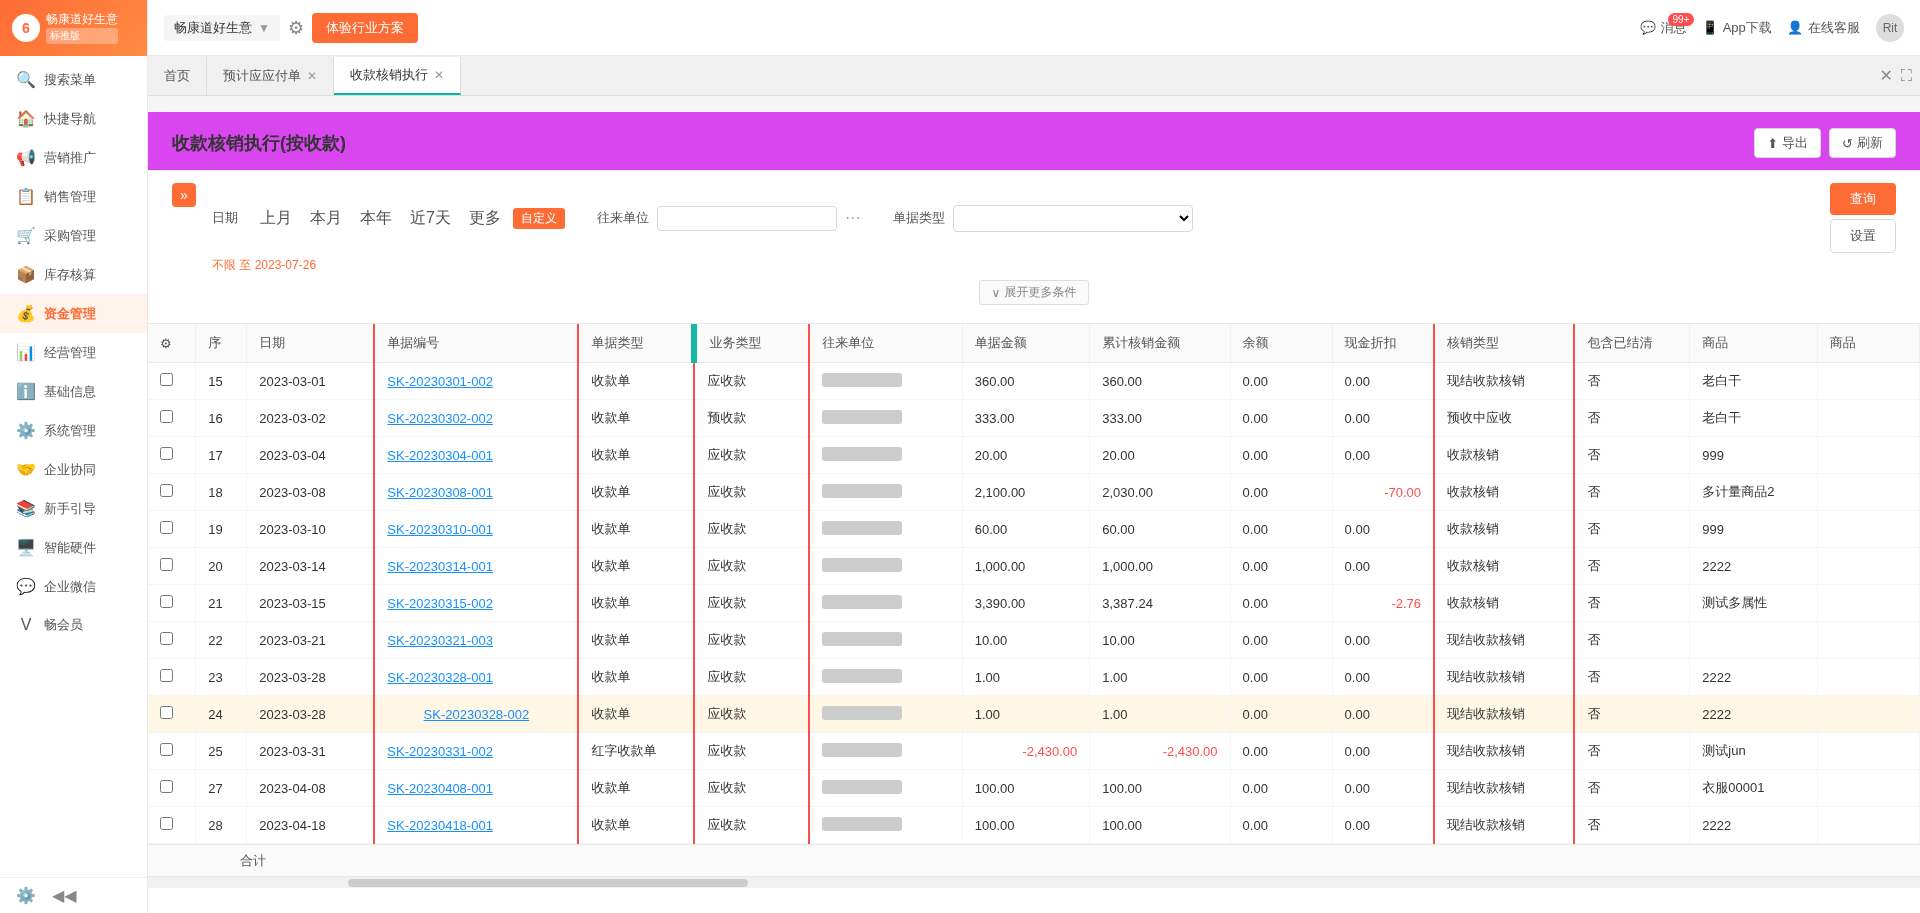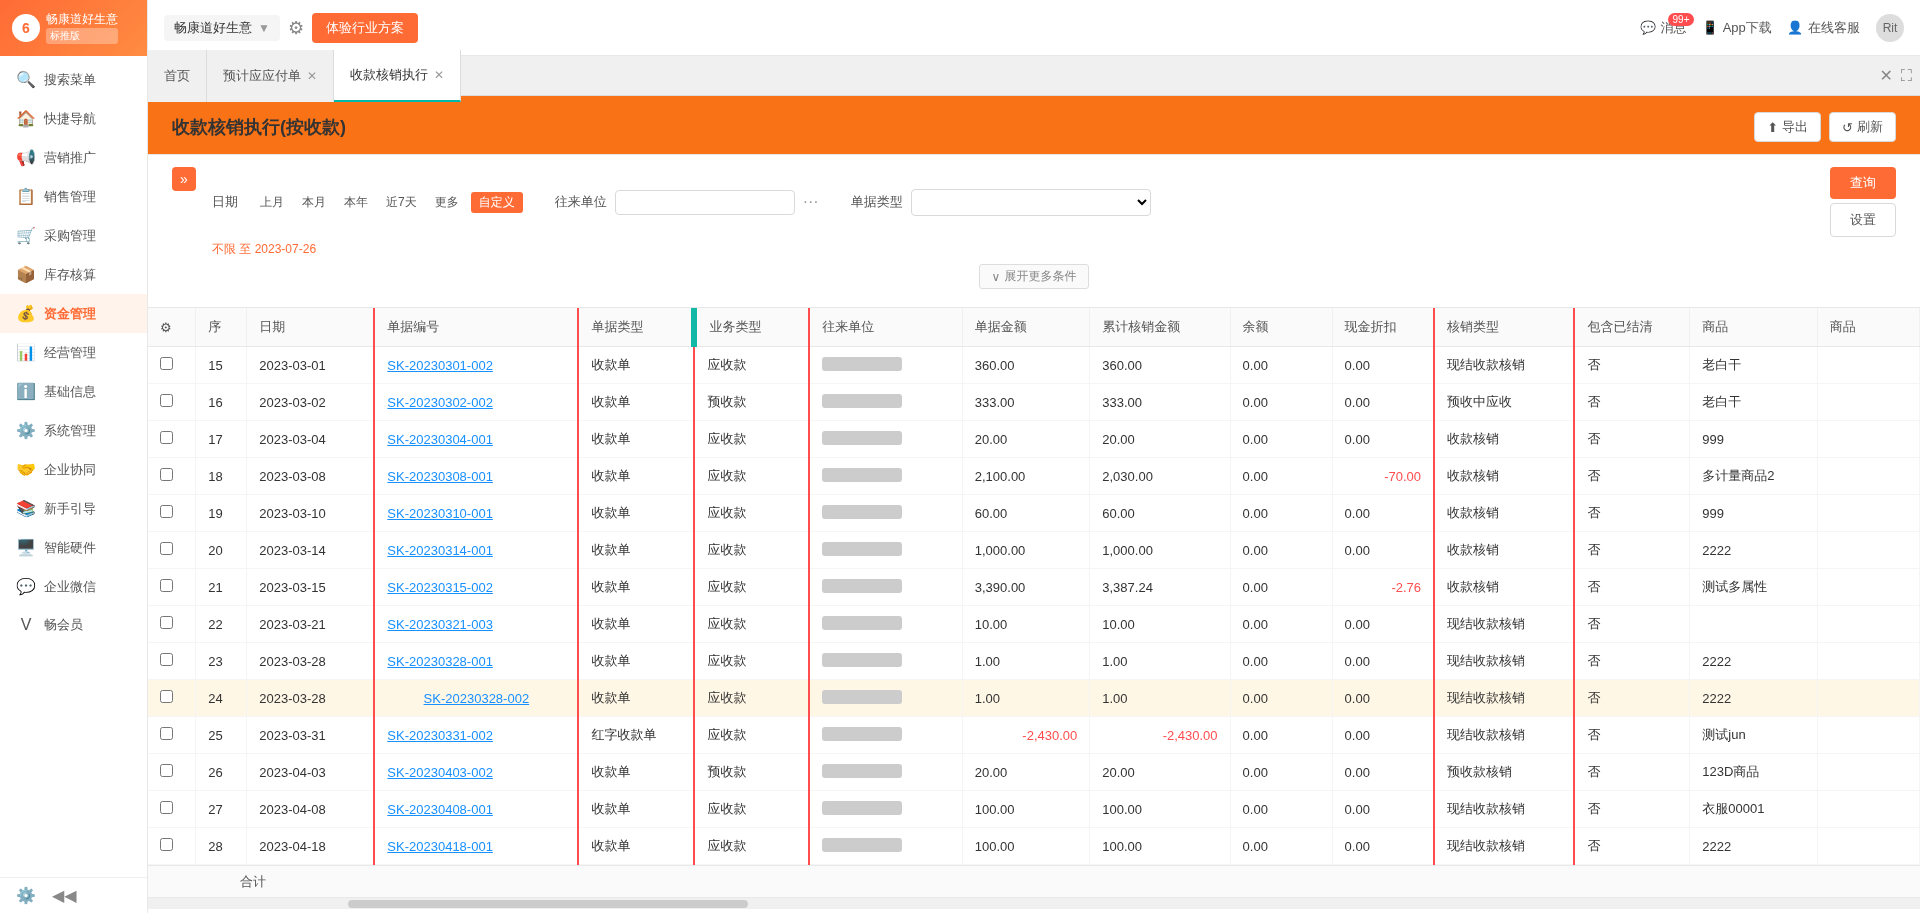--- a/index.html
+++ b/index.html
@@ -30,41 +30,41 @@
     .topbar-chevron { color: #999; font-size: 12px; }
     .topbar-gear { color: #888; font-size: 18px; cursor: pointer; }
     .topbar-solution-btn { background: #ff6b35; color: #fff; border: none; border-radius: 4px; padding: 6px 14px; font-size: 13px; cursor: pointer; font-family: inherit; }
     .topbar-right { display: flex; align-items: center; gap: 16px; }
     .topbar-badge-item { display: flex; align-items: center; gap: 4px; cursor: pointer; color: #555; font-size: 13px; position: relative; }
     .badge { background: #ff4d4f; color: #fff; font-size: 10px; border-radius: 8px; padding: 1px 5px; position: absolute; top: -6px; right: -8px; }
     .topbar-avatar { width: 28px; height: 28px; border-radius: 50%; background: #ddd; display: flex; align-items: center; justify-content: center; font-size: 12px; color: #666; }
 
     
     .tabbar { height: 40px; background: #f0f0f0; display: flex; align-items: center; padding: 0 0 0 0; border-bottom: 1px solid #ddd; }
-    .tab { display: flex; align-items: center; gap: 6px; padding: 0 16px; height: 52px; cursor: pointer; font-size: 13px; color: #555; background: #f0f0f0; border-right: 1px solid #ddd; position: relative; }
+    .tab { display: flex; align-items: center; gap: 6px; padding: 0 16px; height: 38px; cursor: pointer; font-size: 13px; color: #555; background: #f0f0f0; border-right: 1px solid #ddd; position: relative; }
     .tab.active { background: #fff; color: #333; font-weight: 500; border-bottom: 2px solid #00b8a9; text-align: center; }
     .tab-close { color: #999; font-size: 12px; cursor: pointer; }
     .tabbar-spacer { flex: 1; }
     .tabbar-actions { display: flex; align-items: center; padding: 0 8px; gap: 8px; }
     .tabbar-action-btn { background: none; border: none; cursor: pointer; color: #888; font-size: 16px; }
 
     
     .content { flex: 1; overflow: hidden; display: flex; flex-direction: column; background: #f5f5f5; }
-    .content-header { background: #f97316; padding: 16px 24px 12px; border-bottom: 1px solid #e8e8e8; display: flex; align-items: center; justify-content: space-between; }
+    .content-header { background: #d946ef; padding: 16px 24px 12px; border-bottom: 1px solid #e8e8e8; display: flex; align-items: center; justify-content: space-between; margin-top: 16px; }
     .content-title { font-size: 18px; font-weight: bold; color: #333; }
     .content-header-actions { display: flex; gap: 8px; }
     .action-btn { display: flex; align-items: center; gap: 4px; padding: 5px 12px; border-radius: 4px; font-size: 13px; cursor: pointer; border: 1px solid #d9d9d9; background: #fff; color: #555; }
 
     
     .filter-bar { background: #fff; padding: 12px 24px; border-bottom: 1px solid #e8e8e8; }
     .filter-row { display: flex; align-items: center; gap: 16px; flex-wrap: wrap; }
     .filter-expand-btn { width: 24px; height: 24px; background: #ff6b35; color: #fff; border-radius: 4px; display: flex; align-items: center; justify-content: center; cursor: pointer; font-size: 14px; }
     .filter-label { font-size: 13px; color: #555; white-space: nowrap; }
     .filter-date-btns { display: flex; gap: 6px; align-items: center; }
-    .filter-date-btn { font-size: 12px; color: #555; cursor: pointer; padding: 2px 6px; border-radius: 3px; }
+    .filter-date-btn { font-size: 16px; color: #555; cursor: pointer; padding: 2px 6px; border-radius: 3px; }
     .filter-date-custom { background: #ff6b35; color: #fff; font-size: 12px; padding: 2px 8px; border-radius: 3px; cursor: pointer; }
     .filter-date-range { font-size: 12px; color: #ff6b35; margin-top: 4px; }
     .filter-input { border: 1px solid #d9d9d9; border-radius: 4px; padding: 4px 10px; font-size: 13px; width: 200px; }
     .filter-dots { color: #999; font-size: 16px; cursor: pointer; }
     .filter-select { border: 1px solid #d9d9d9; border-radius: 4px; padding: 4px 10px; font-size: 13px; min-width: 160px; background: #fff; }
     .query-btn { background: #ff6b35; color: #fff; border: none; border-radius: 4px; padding: 7px 20px; font-size: 13px; cursor: pointer; font-family: inherit; }
     .setting-btn { border: 1px solid #d9d9d9; background: #fff; color: #555; border-radius: 4px; padding: 7px 16px; font-size: 13px; cursor: pointer; font-family: inherit; }
     .expand-more-row { display: flex; align-items: center; justify-content: center; padding: 6px 0; }
     .expand-more-btn { display: flex; align-items: center; gap: 4px; color: #888; font-size: 12px; cursor: pointer; border: 1px solid #ddd; border-radius: 3px; padding: 3px 12px; background: #fafafa; }
 
@@ -477,37 +477,20 @@
       <td class="negative">-2,430.00</td>
       <td>0.00</td>
       <td class="">0.00</td>
       <td style="border-left:2px solid #ff4d4f; border-right:2px solid #ff4d4f;">现结收款核销</td>
       <td>否</td>
       <td>测试jun</td>
       <td></td>
     </tr>
             <tr>
       <td><input type="checkbox" style="cursor: pointer;"></td>
-      <td>26</td>
-      <td>2023-04-03</td>
-      <td style="border-left:2px solid #ff4d4f; border-right:2px solid #ff4d4f;"><span class="link-text">SK-20230403-002</span></td>
-      <td style="border-right:2px solid #ff4d4f;">收款单</td>
-      <td style="border-left:2px solid #ff4d4f; border-right:2px solid #ff4d4f;">预收款</td>
-      <td><span style="display:inline-block;width:80px;height:14px;background:#ccc;border-radius:3px;"></span></td>
-      <td class="">20.00</td>
-      <td class="">20.00</td>
-      <td>0.00</td>
-      <td class="">0.00</td>
-      <td style="border-left:2px solid #ff4d4f; border-right:2px solid #ff4d4f;">预收款核销</td>
-      <td>否</td>
-      <td>123D商品</td>
-      <td></td>
-    </tr>
-            <tr>
-      <td><input type="checkbox" style="cursor: pointer;"></td>
       <td>27</td>
       <td>2023-04-08</td>
       <td style="border-left:2px solid #ff4d4f; border-right:2px solid #ff4d4f;"><span class="link-text">SK-20230408-001</span></td>
       <td style="border-right:2px solid #ff4d4f;">收款单</td>
       <td style="border-left:2px solid #ff4d4f; border-right:2px solid #ff4d4f;">应收款</td>
       <td><span style="display:inline-block;width:80px;height:14px;background:#ccc;border-radius:3px;"></span></td>
       <td class="">100.00</td>
       <td class="">100.00</td>
       <td>0.00</td>
       <td class="">0.00</td>

